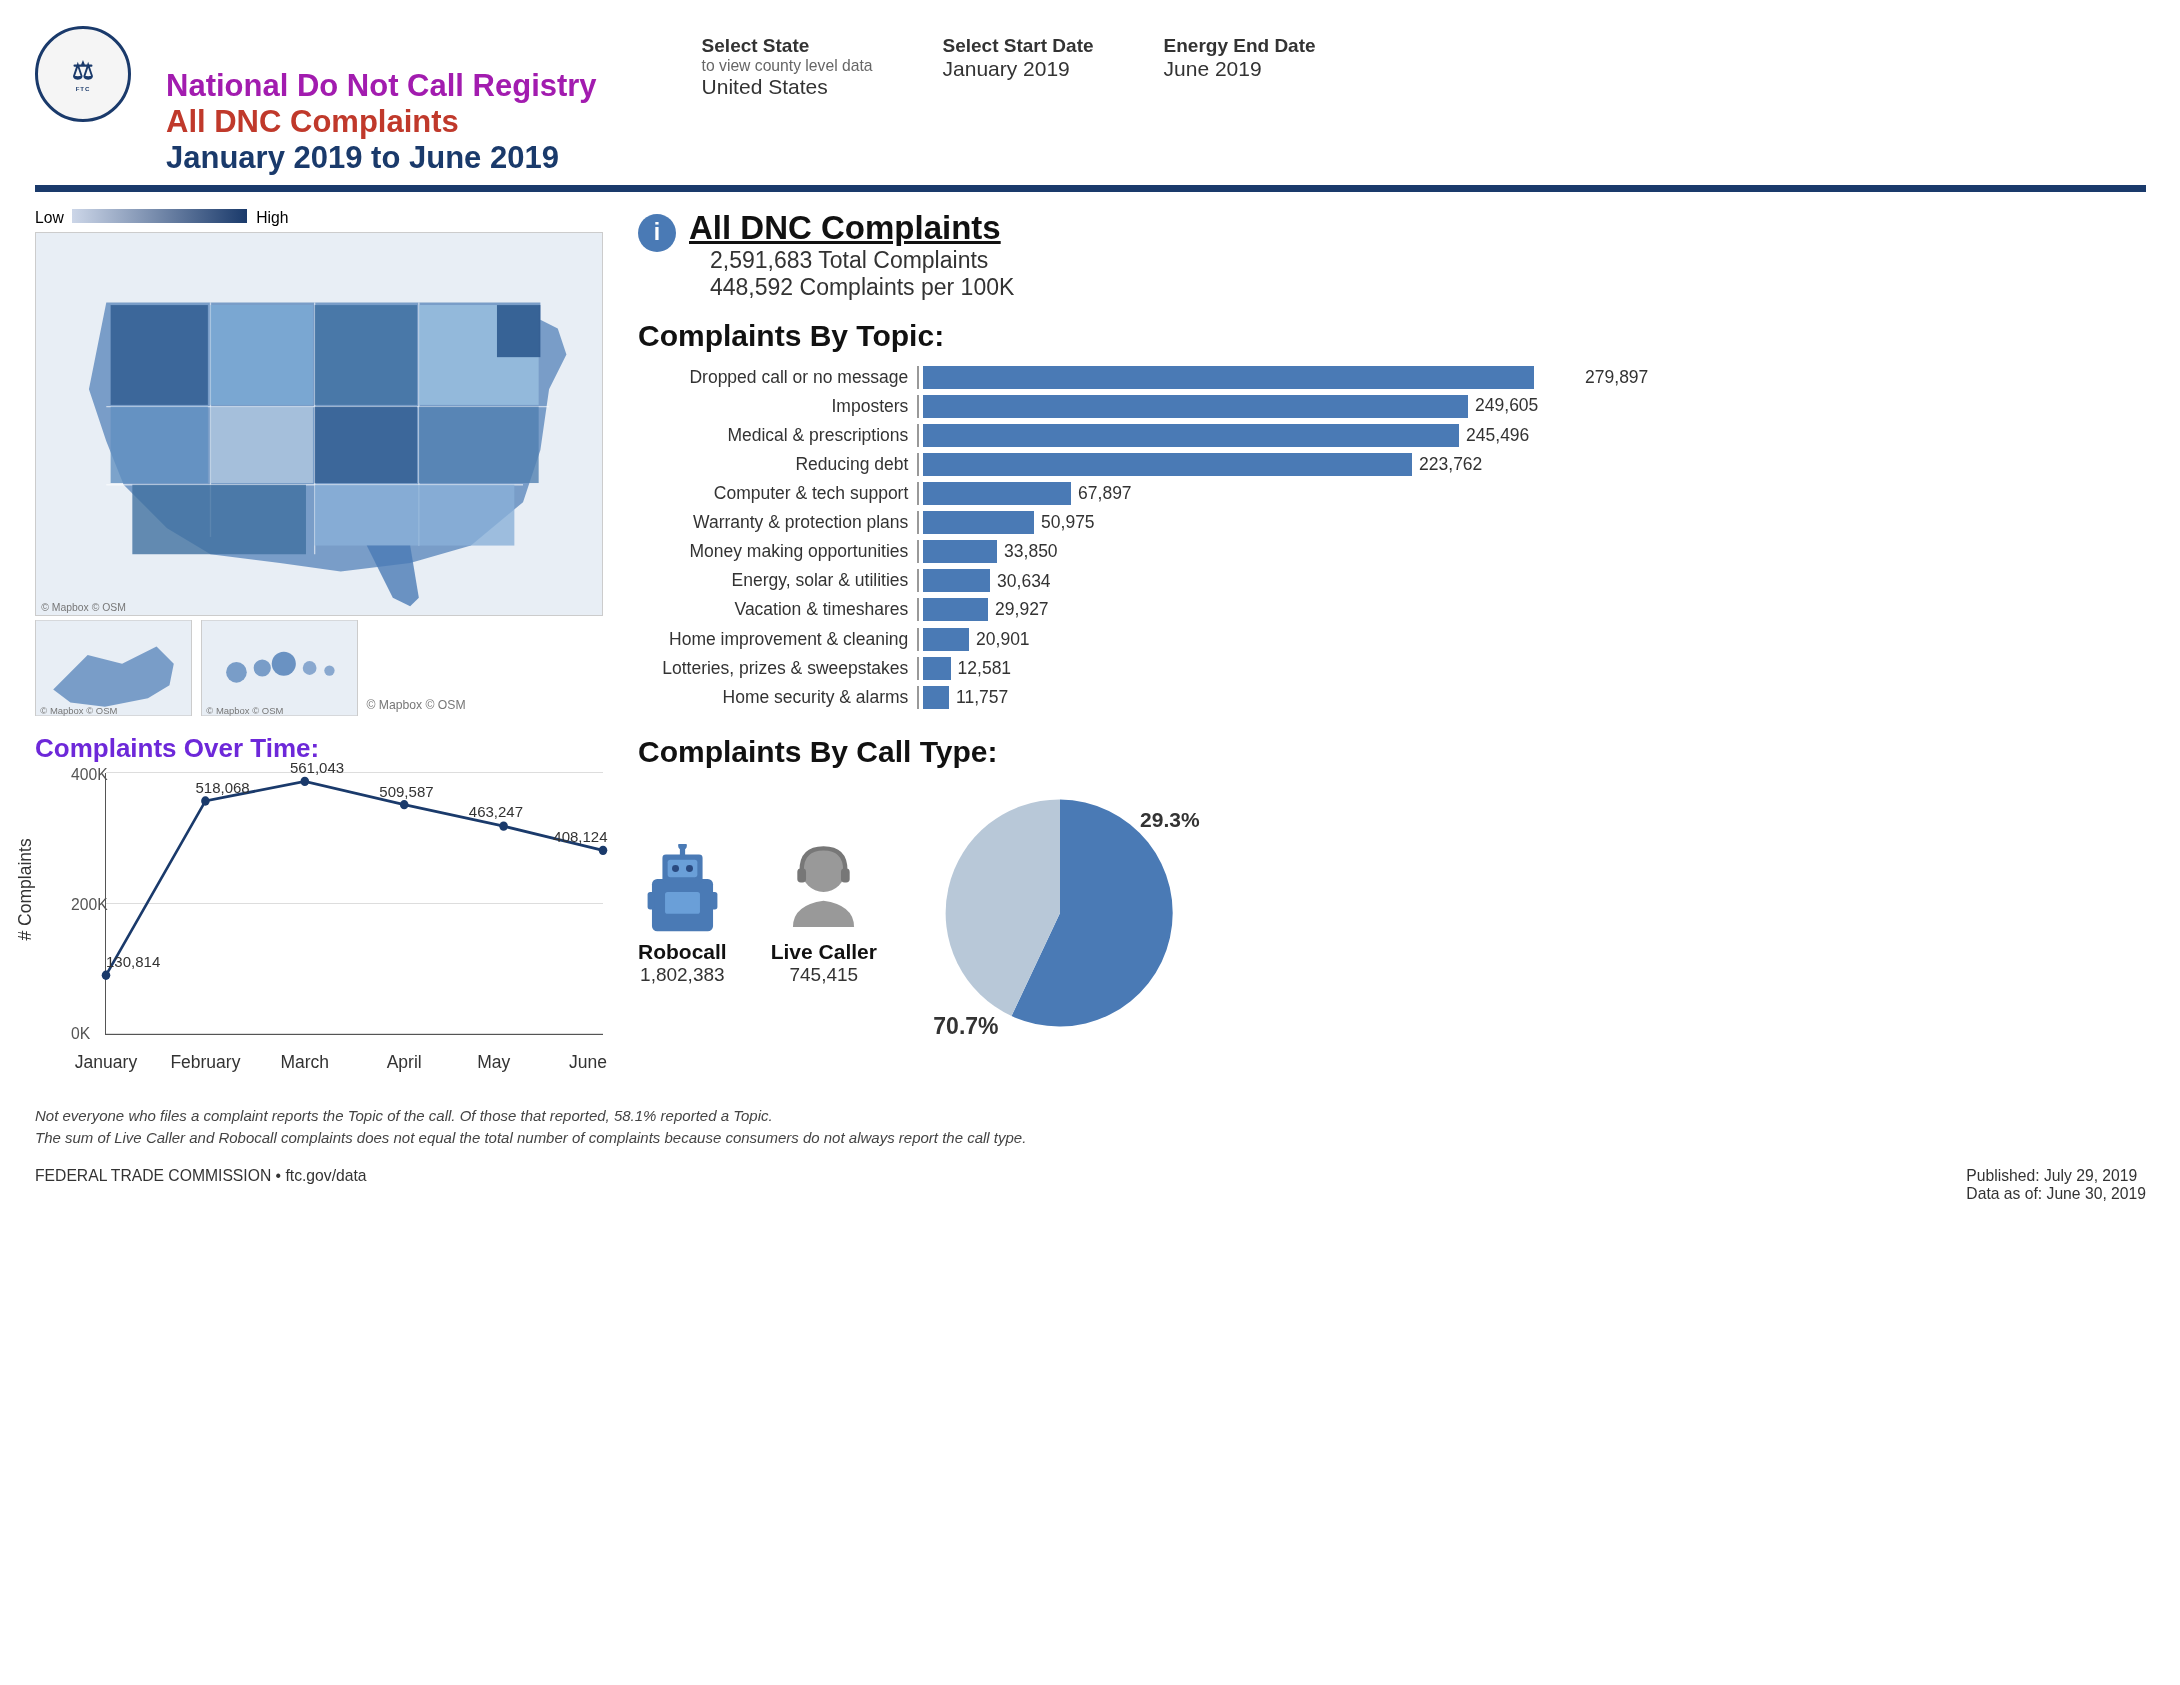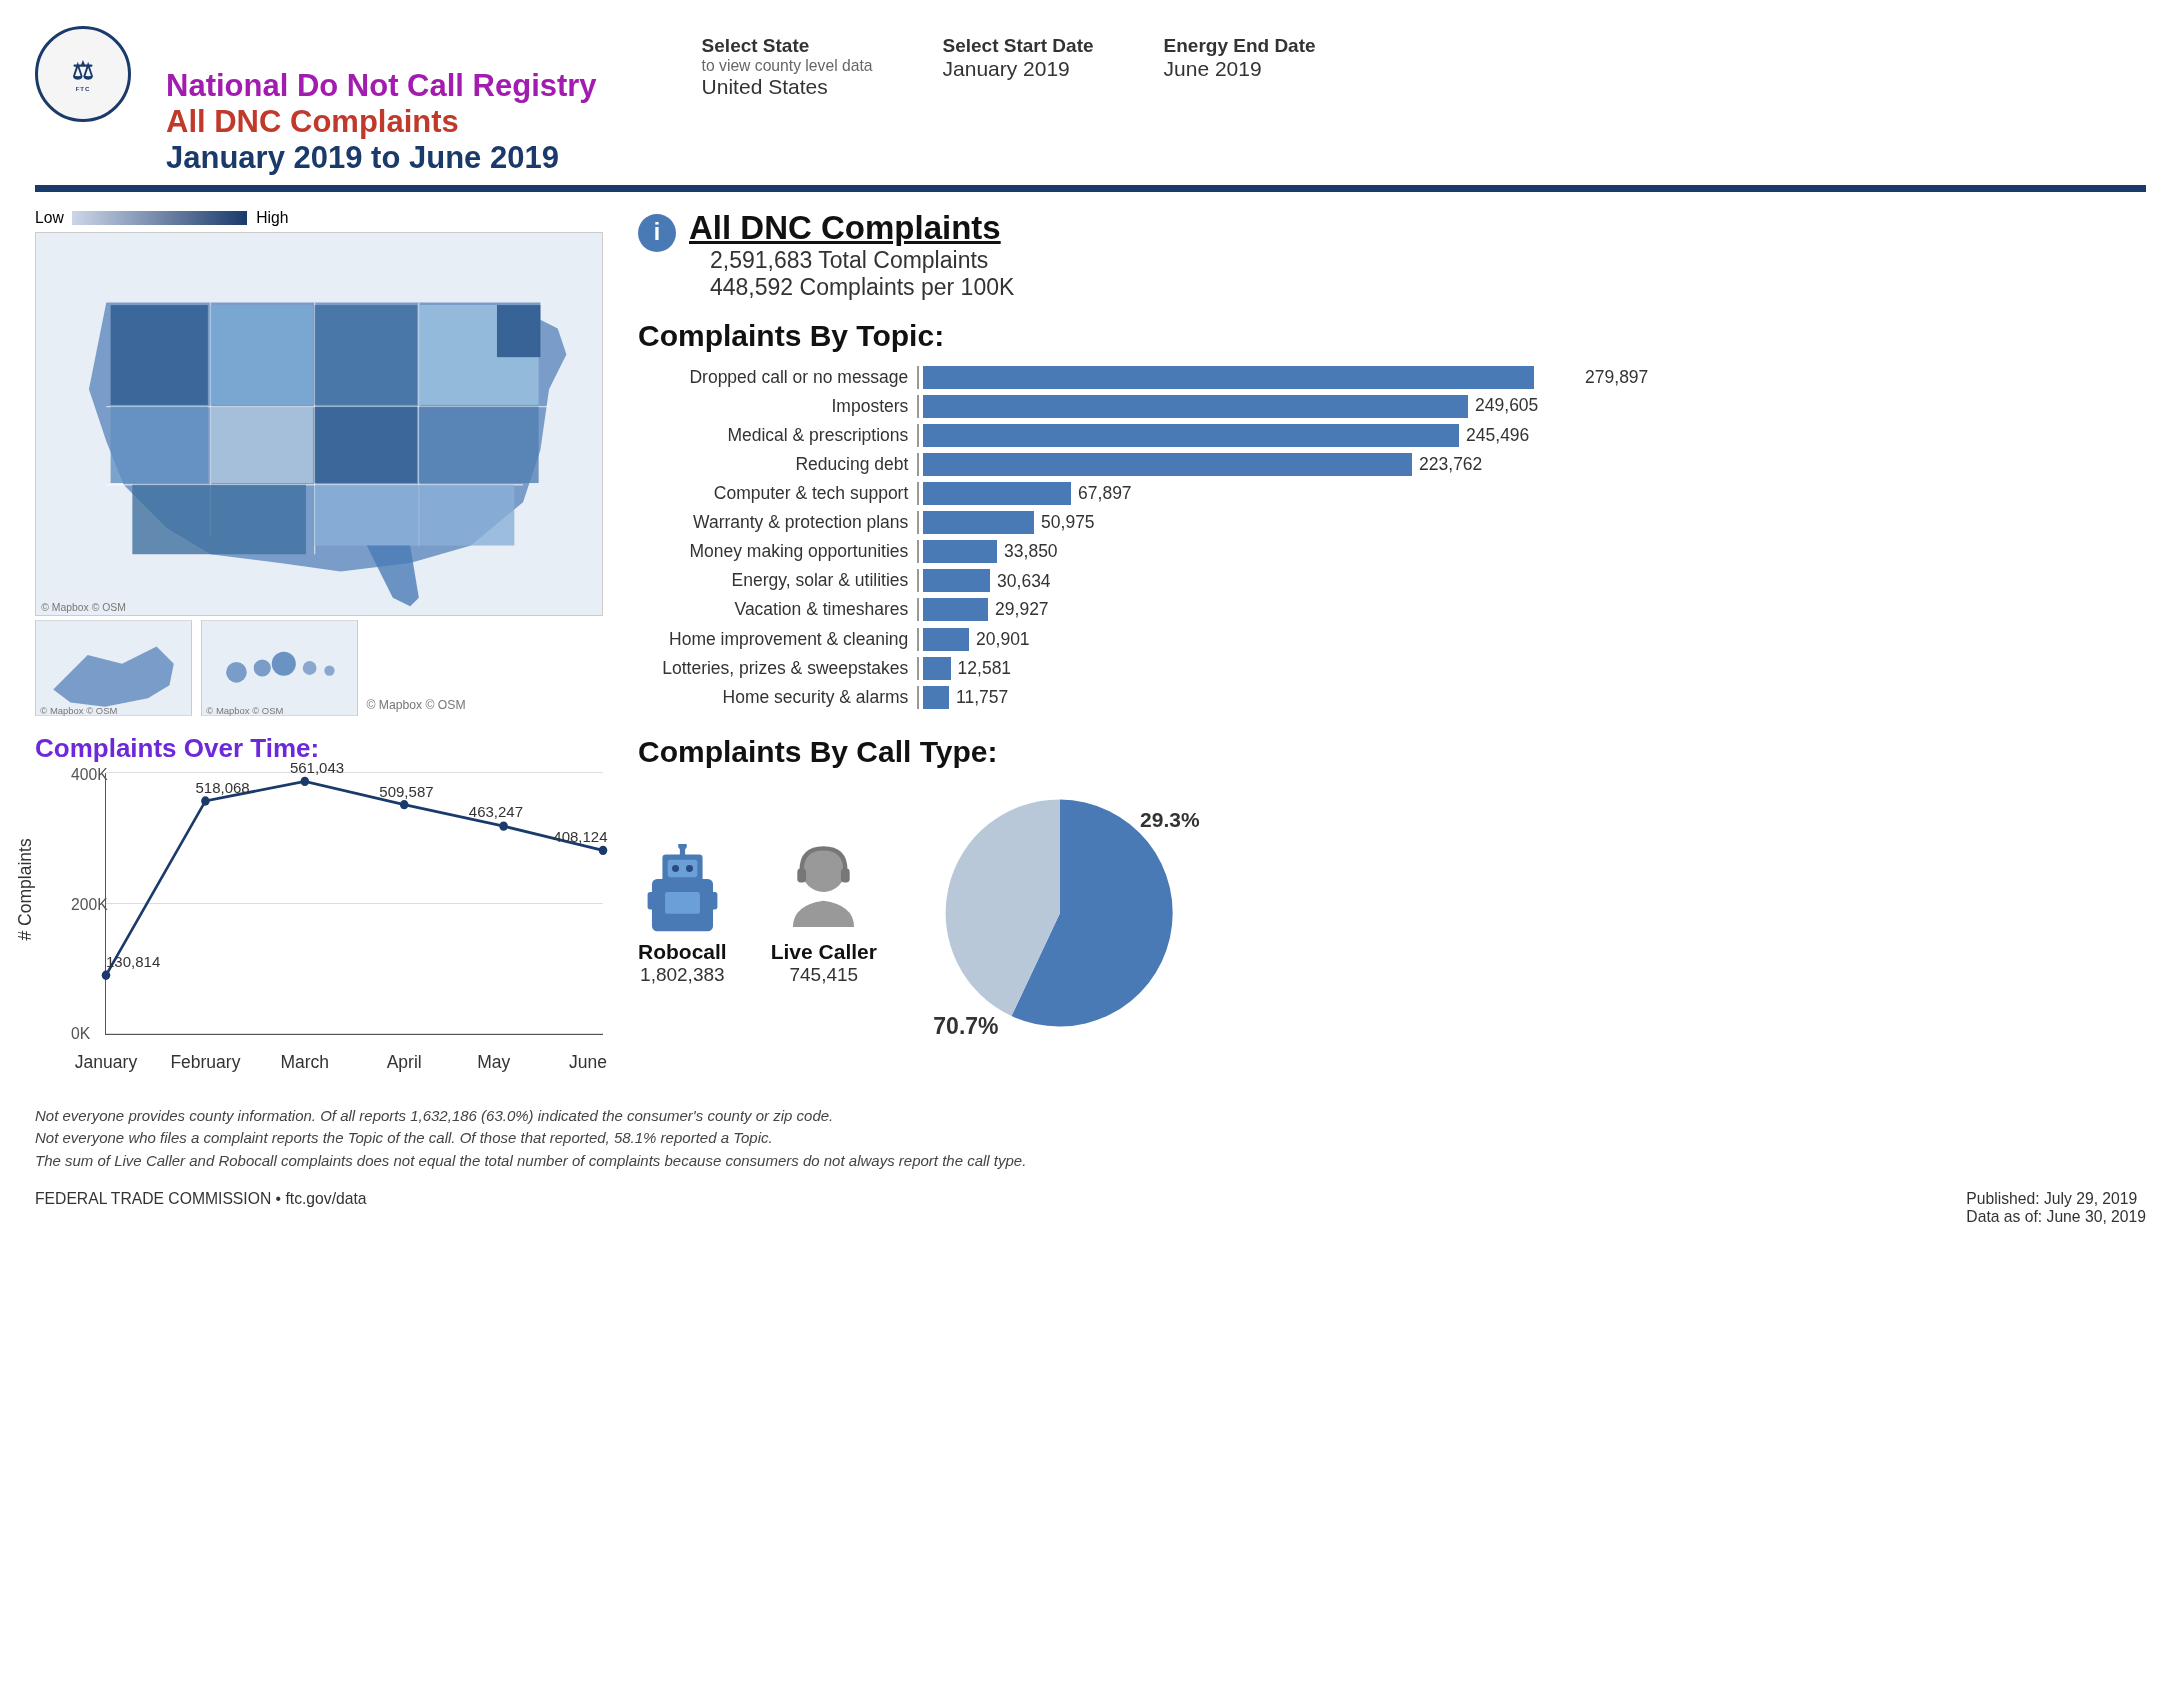--- a/index.html
+++ b/index.html
@@ -115,21 +115,20 @@
     .map-container {
       border: 0.9px solid #ccc;
       background: #e8eef5;
       width: 568px;
       height: 384px;
       position: relative;
       overflow: hidden;
     }
     .map-legend {
       display: flex;
-      align-items: center;
       gap: 8.7px;
       margin-bottom: 4.4px;
       font-size: 15.7px;
     }
     .legend-bar {
       width: 175px;
       height: 14px;
       background: linear-gradient(to right, #ccd6e8, #1a3a6b);
     }
     .map-svg {
@@ -646,21 +645,20 @@
             <div style="position:absolute; top:26px; right:-8.7px; font-size:21px; font-weight:bold; color:#333;">29.3%</div>
           </div>
 
         </div>
       </div>
 
     </div>
   </div>
 
   <div class="notes-section" id="notes-container">
-  <div>Not everyone provides county information.  Of all reports 1,632,186 (63.0%) indicated the consumer's county or zip code.</div>
       <div>Not everyone who files a complaint reports the Topic of the call.  Of those that reported, 58.1% reported a Topic.</div>
       <div>The sum of Live Caller and Robocall complaints does not equal the total number of complaints because consumers do not always report the call type.</div>
     </div>
 
   <div class="footer">
     <span>FEDERAL TRADE COMMISSION • ftc.gov/data</span>
     <div>
       <div>Published: July 29, 2019</div>
       <div>Data as of: June 30, 2019</div>
     </div>

